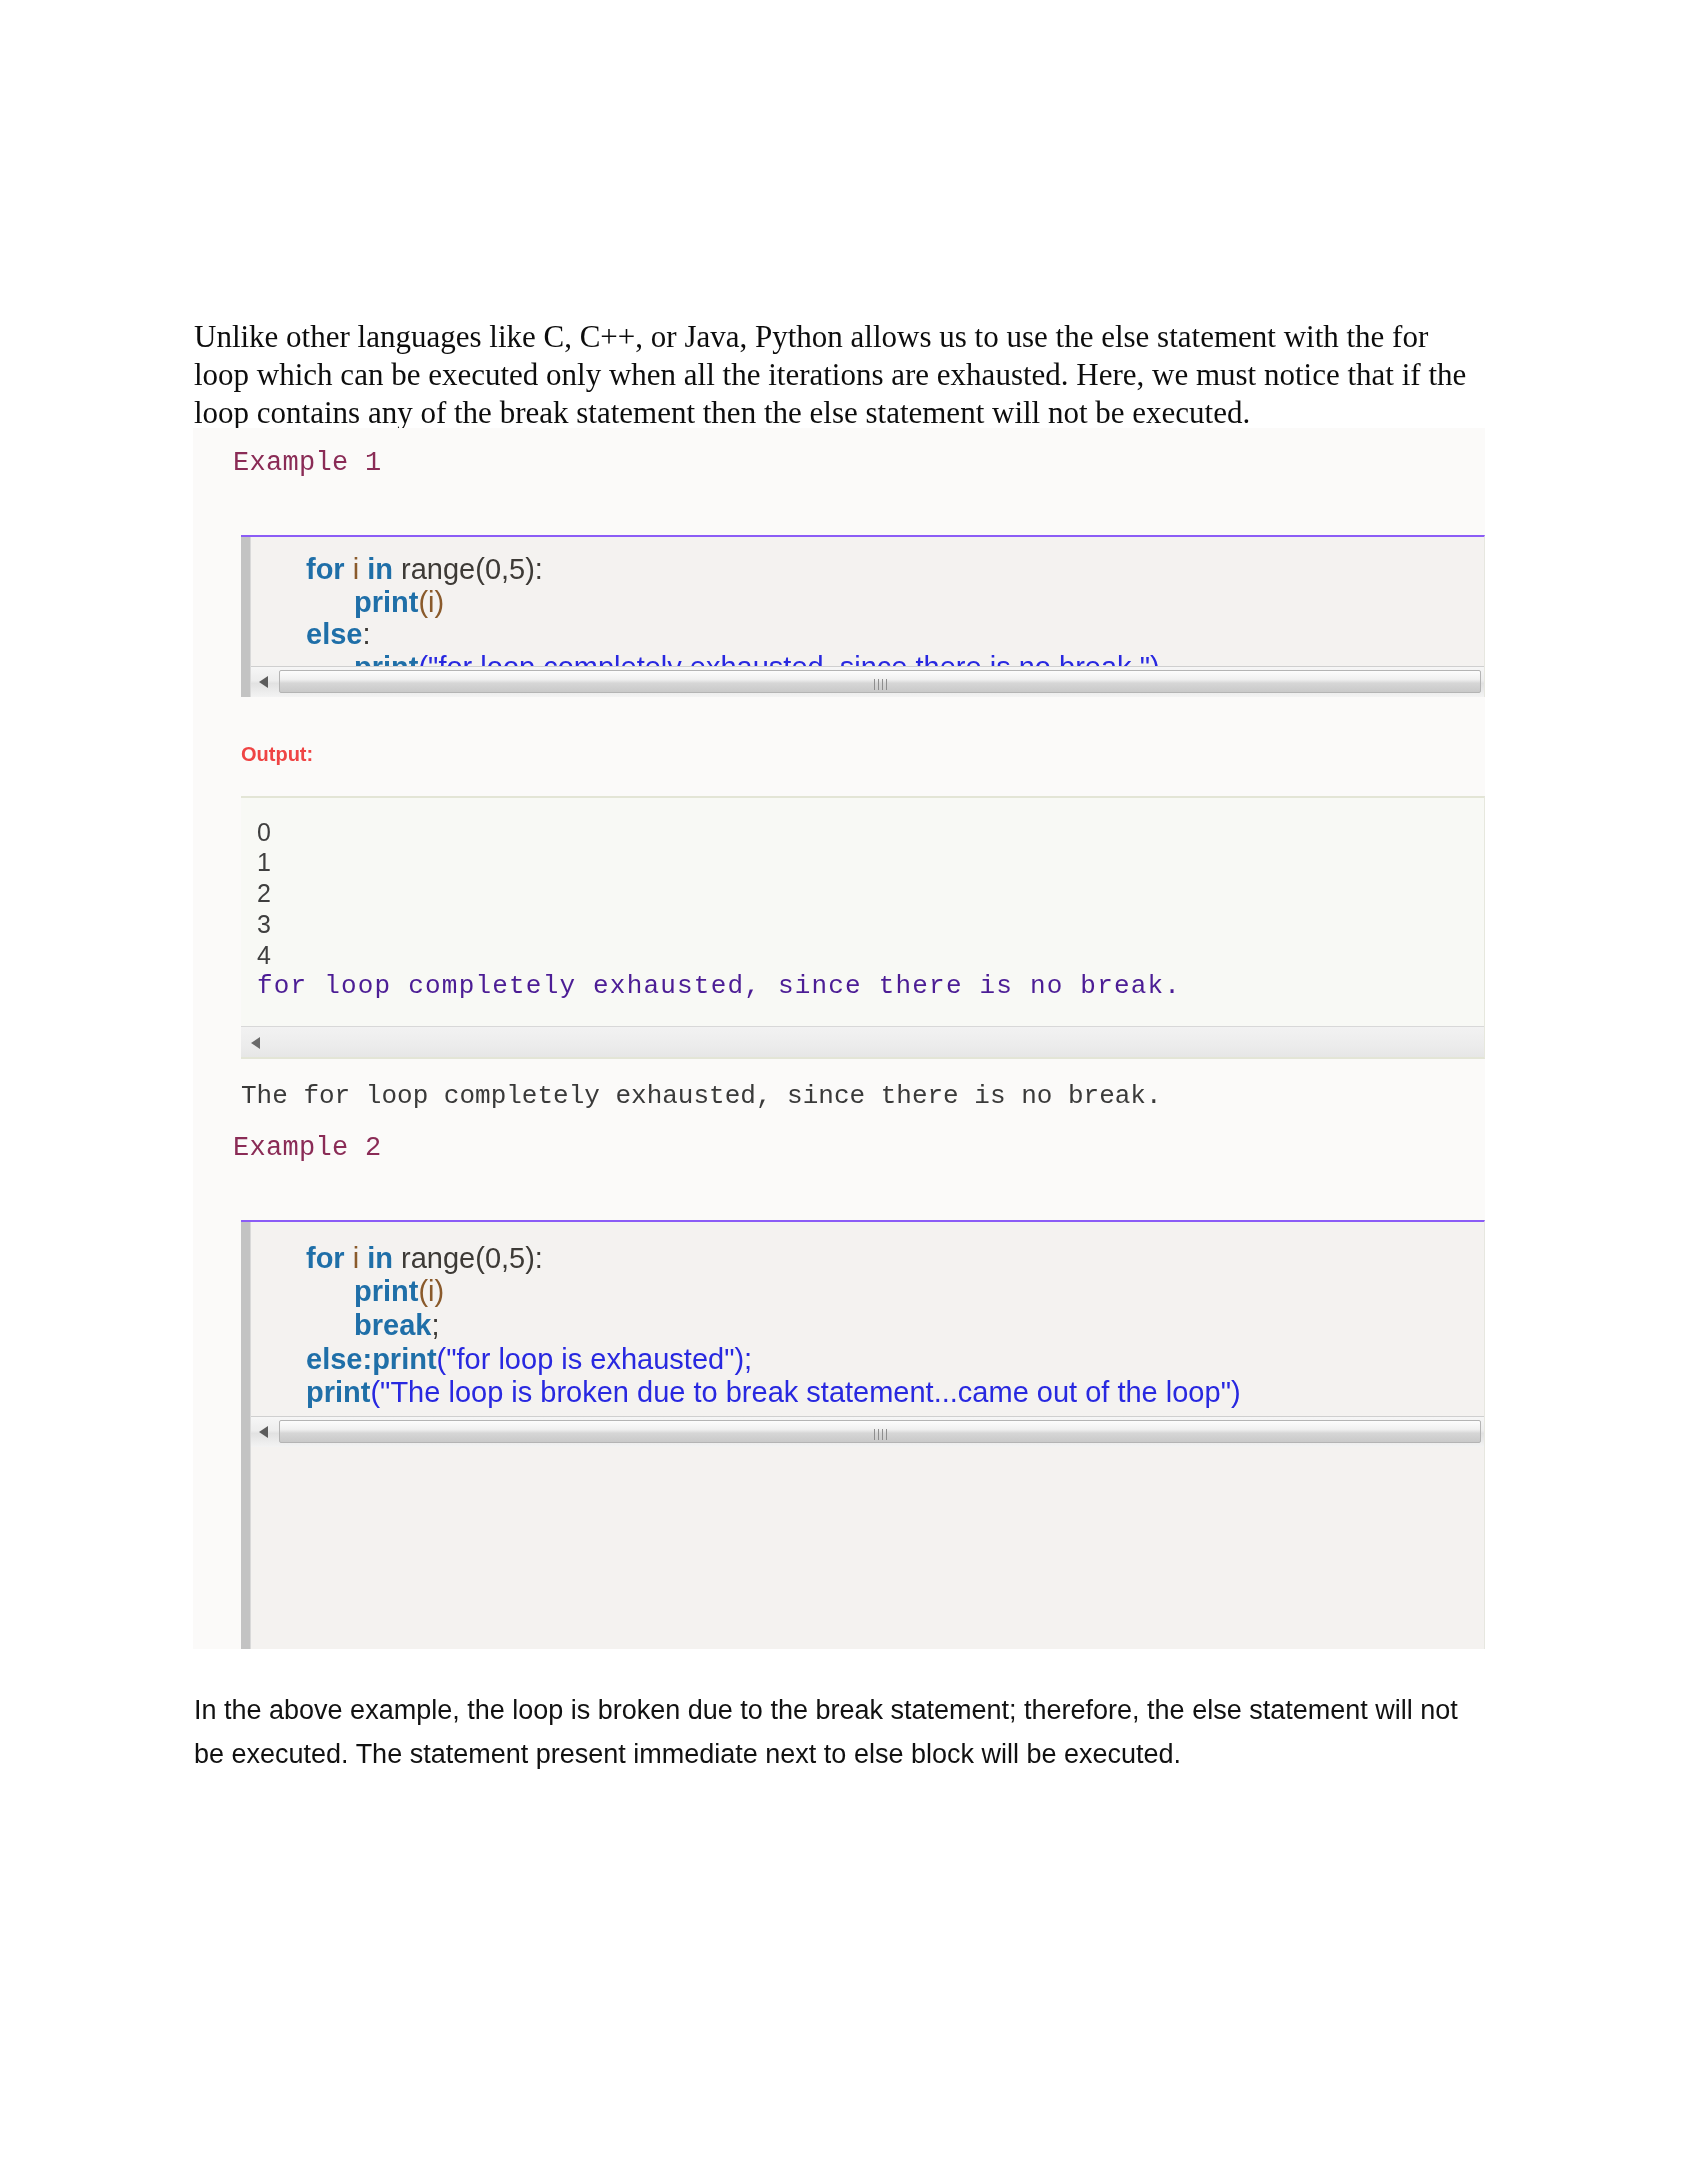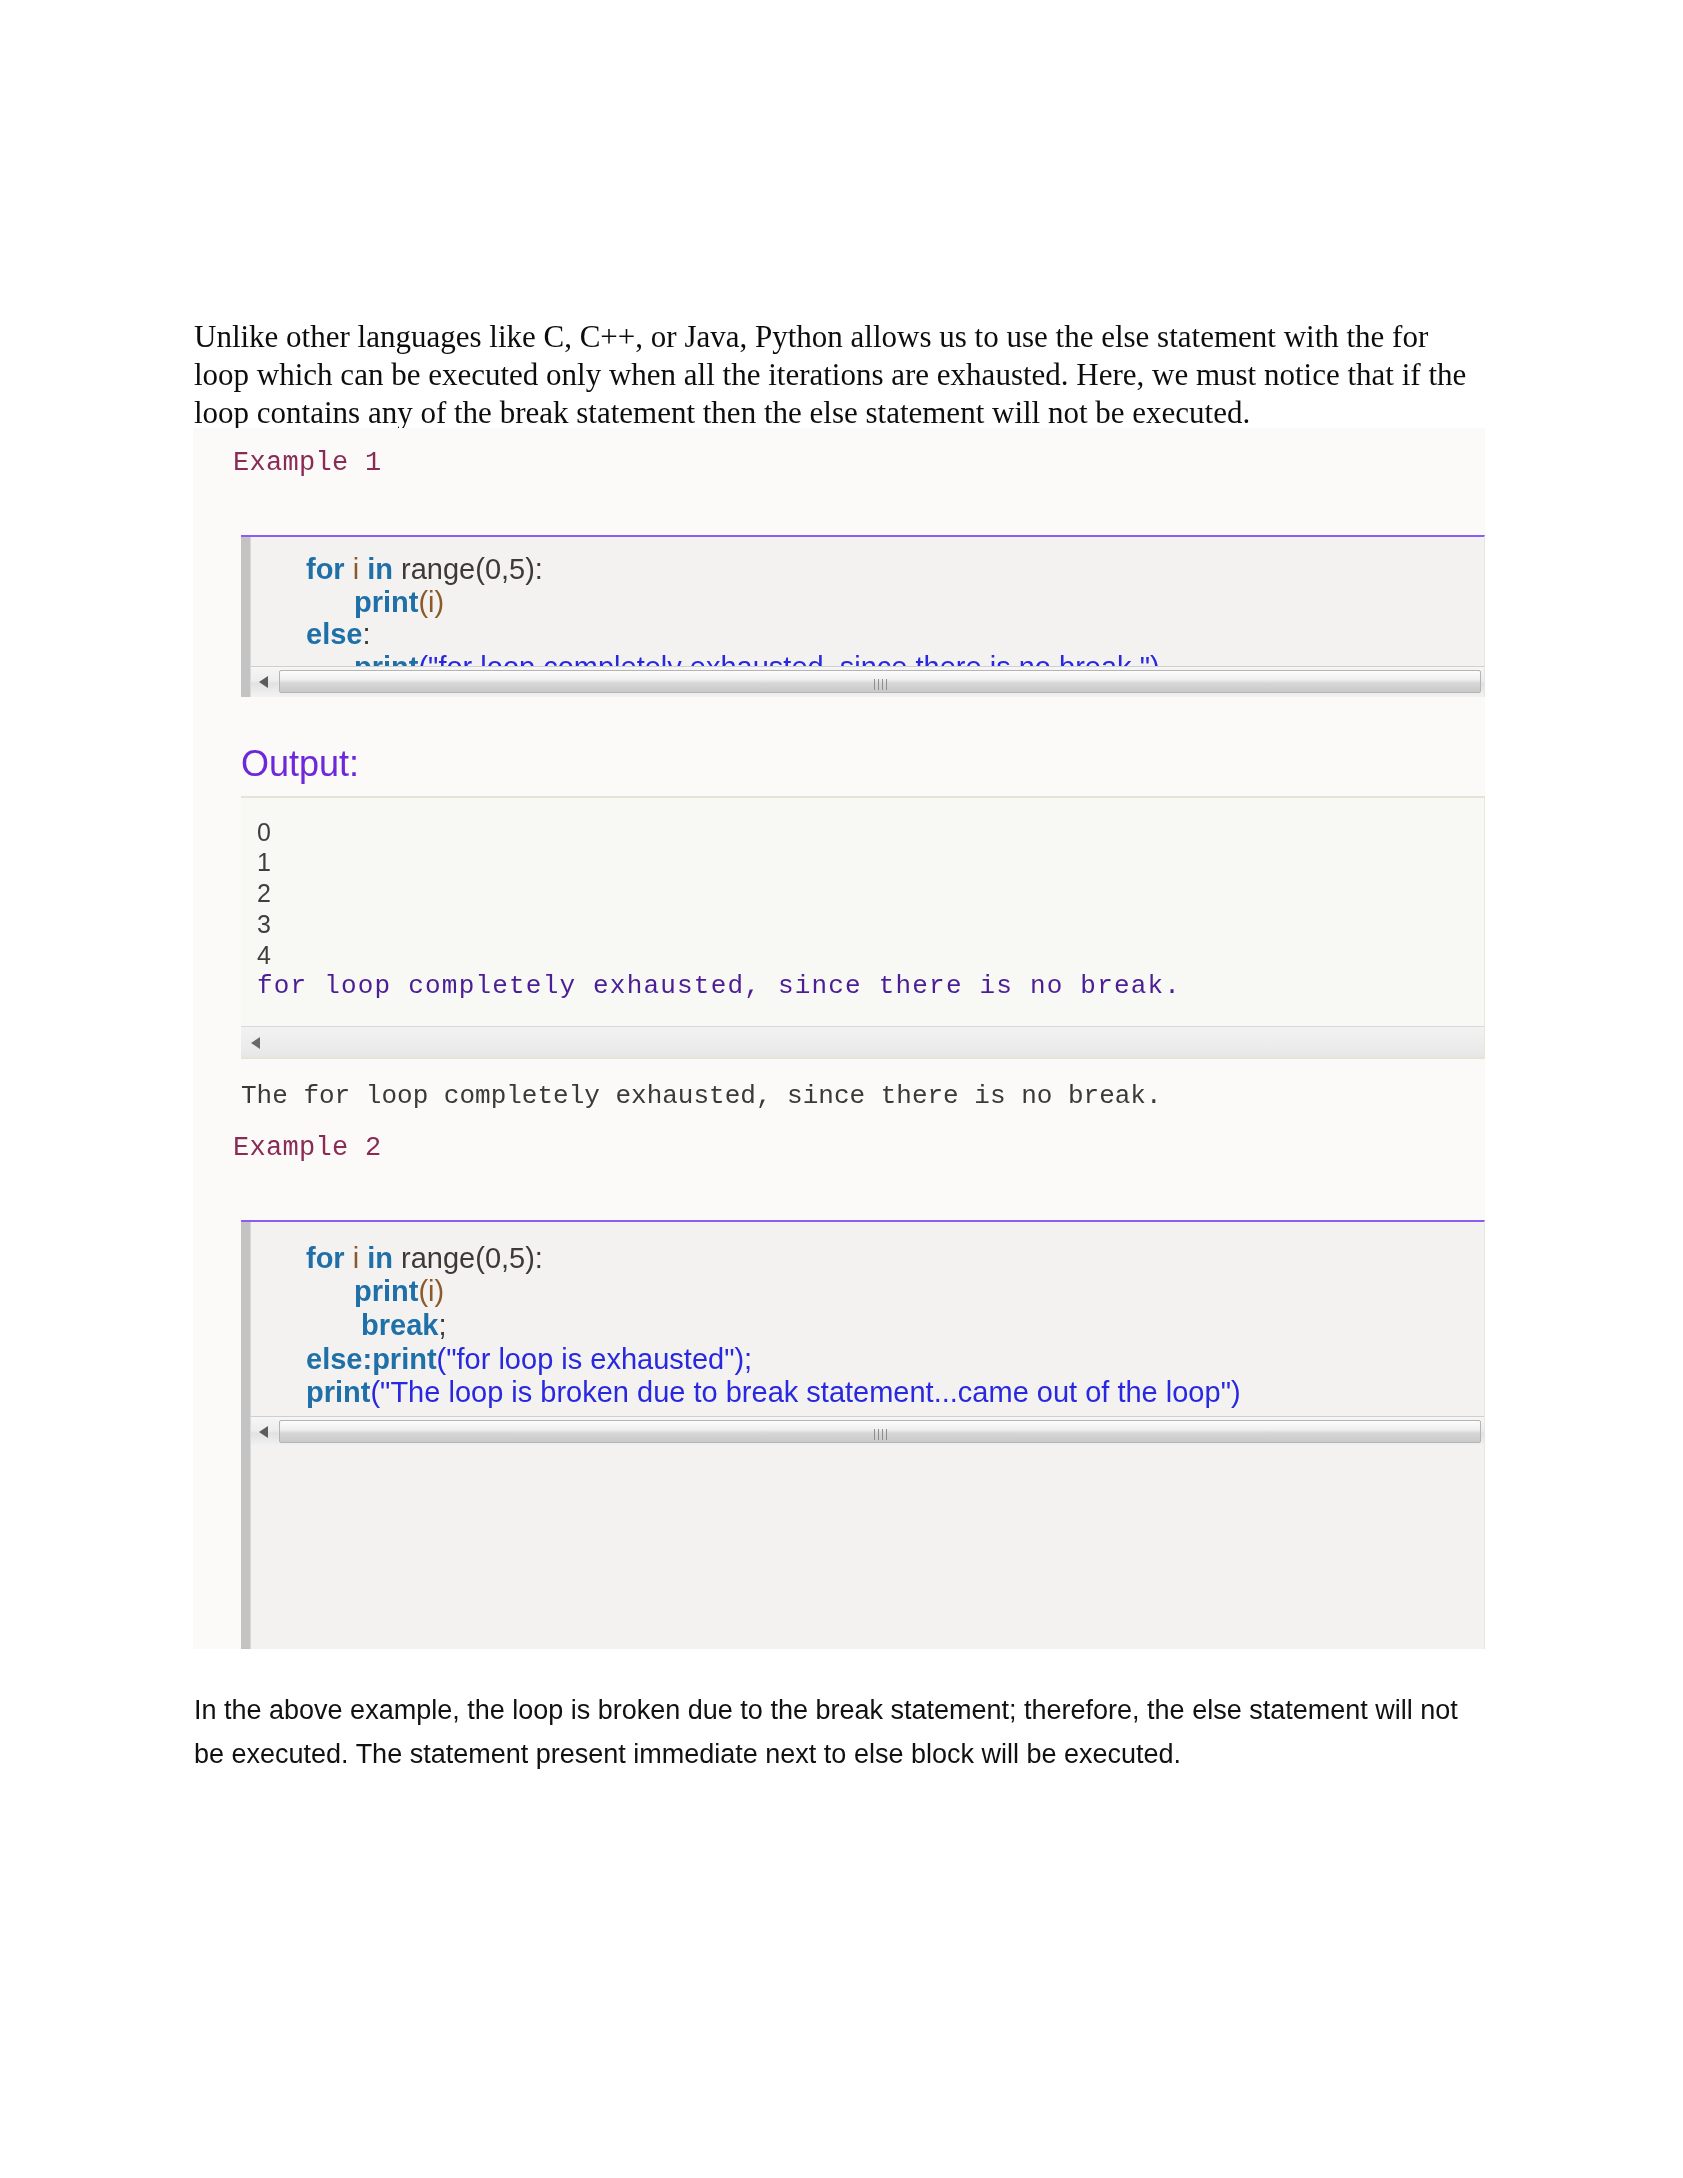--- a/index.html
+++ b/index.html
@@ -161,23 +161,23 @@
     margin-left: -6px;
     height: 11px;
     background:
       repeating-linear-gradient(to right, #8e8e8e 0px, #8e8e8e 1px, transparent 1px, transparent 4px);
   }
 
   
   .out-label {
     position: absolute;
     font-family: "Liberation Sans", sans-serif;
-    font-size: 36px;
-    font-weight: normal;
-    color: #6d28d9;
+    font-size: 20px;
+    font-weight: bold;
+    color: #ef4444;
   }
 
   
   .out-card {
     position: absolute;
     background: #f8f9f5;
     border-top: 2px solid #e3e5d6;
     border-bottom: 2px solid #e3e5d6;
     border-right: 1px solid #e7e8de;
     box-sizing: border-box;
@@ -283,21 +283,21 @@
       <div class="ex-title" style="left:40px; top:705px;">Example 2</div>
 
       <div class="code-card" style="left:48px; top:792px; width:1244px; height:436px;">
         <div class="accent"></div>
         <div class="code-body">
 
           <div class="code-line" style="left:55px; top:20px;"><span class="kw">for</span><span class="var"> i </span><span class="kw">in</span><span class="pl"> range(0,5):</span></div>
 
           <div class="code-line" style="left:103px; top:53px;"><span class="kw">print</span><span class="var">(i)</span></div>
 
-          <div class="code-line" style="left:103px; top:87px;margin-left:7px;"><span class="kw">break</span><span class="pl">;</span></div>
+          <div class="code-line" style="left:103px; top:87px;"><span class="kw">break</span><span class="pl">;</span></div>
 
           <div class="code-line" style="left:55px; top:121px;"><span class="kw">else</span><span class="kw">:</span><span class="kw">print</span><span class="str">(</span><span class="str">"for loop is exhausted"</span><span class="str">);</span></div>
 
           <div class="code-line" style="left:55px; top:154px;"><span class="kw">print</span><span class="str">(</span><span class="str">"The loop is broken due to break statement...came out of the loop"</span><span class="str">)</span></div>
         </div>
 
         <div class="hscroll" style="bottom:auto; top:194px; height:30px;">
           <div class="arrow-l"></div>
           <div class="thumb">
             <div class="grip"></div>

